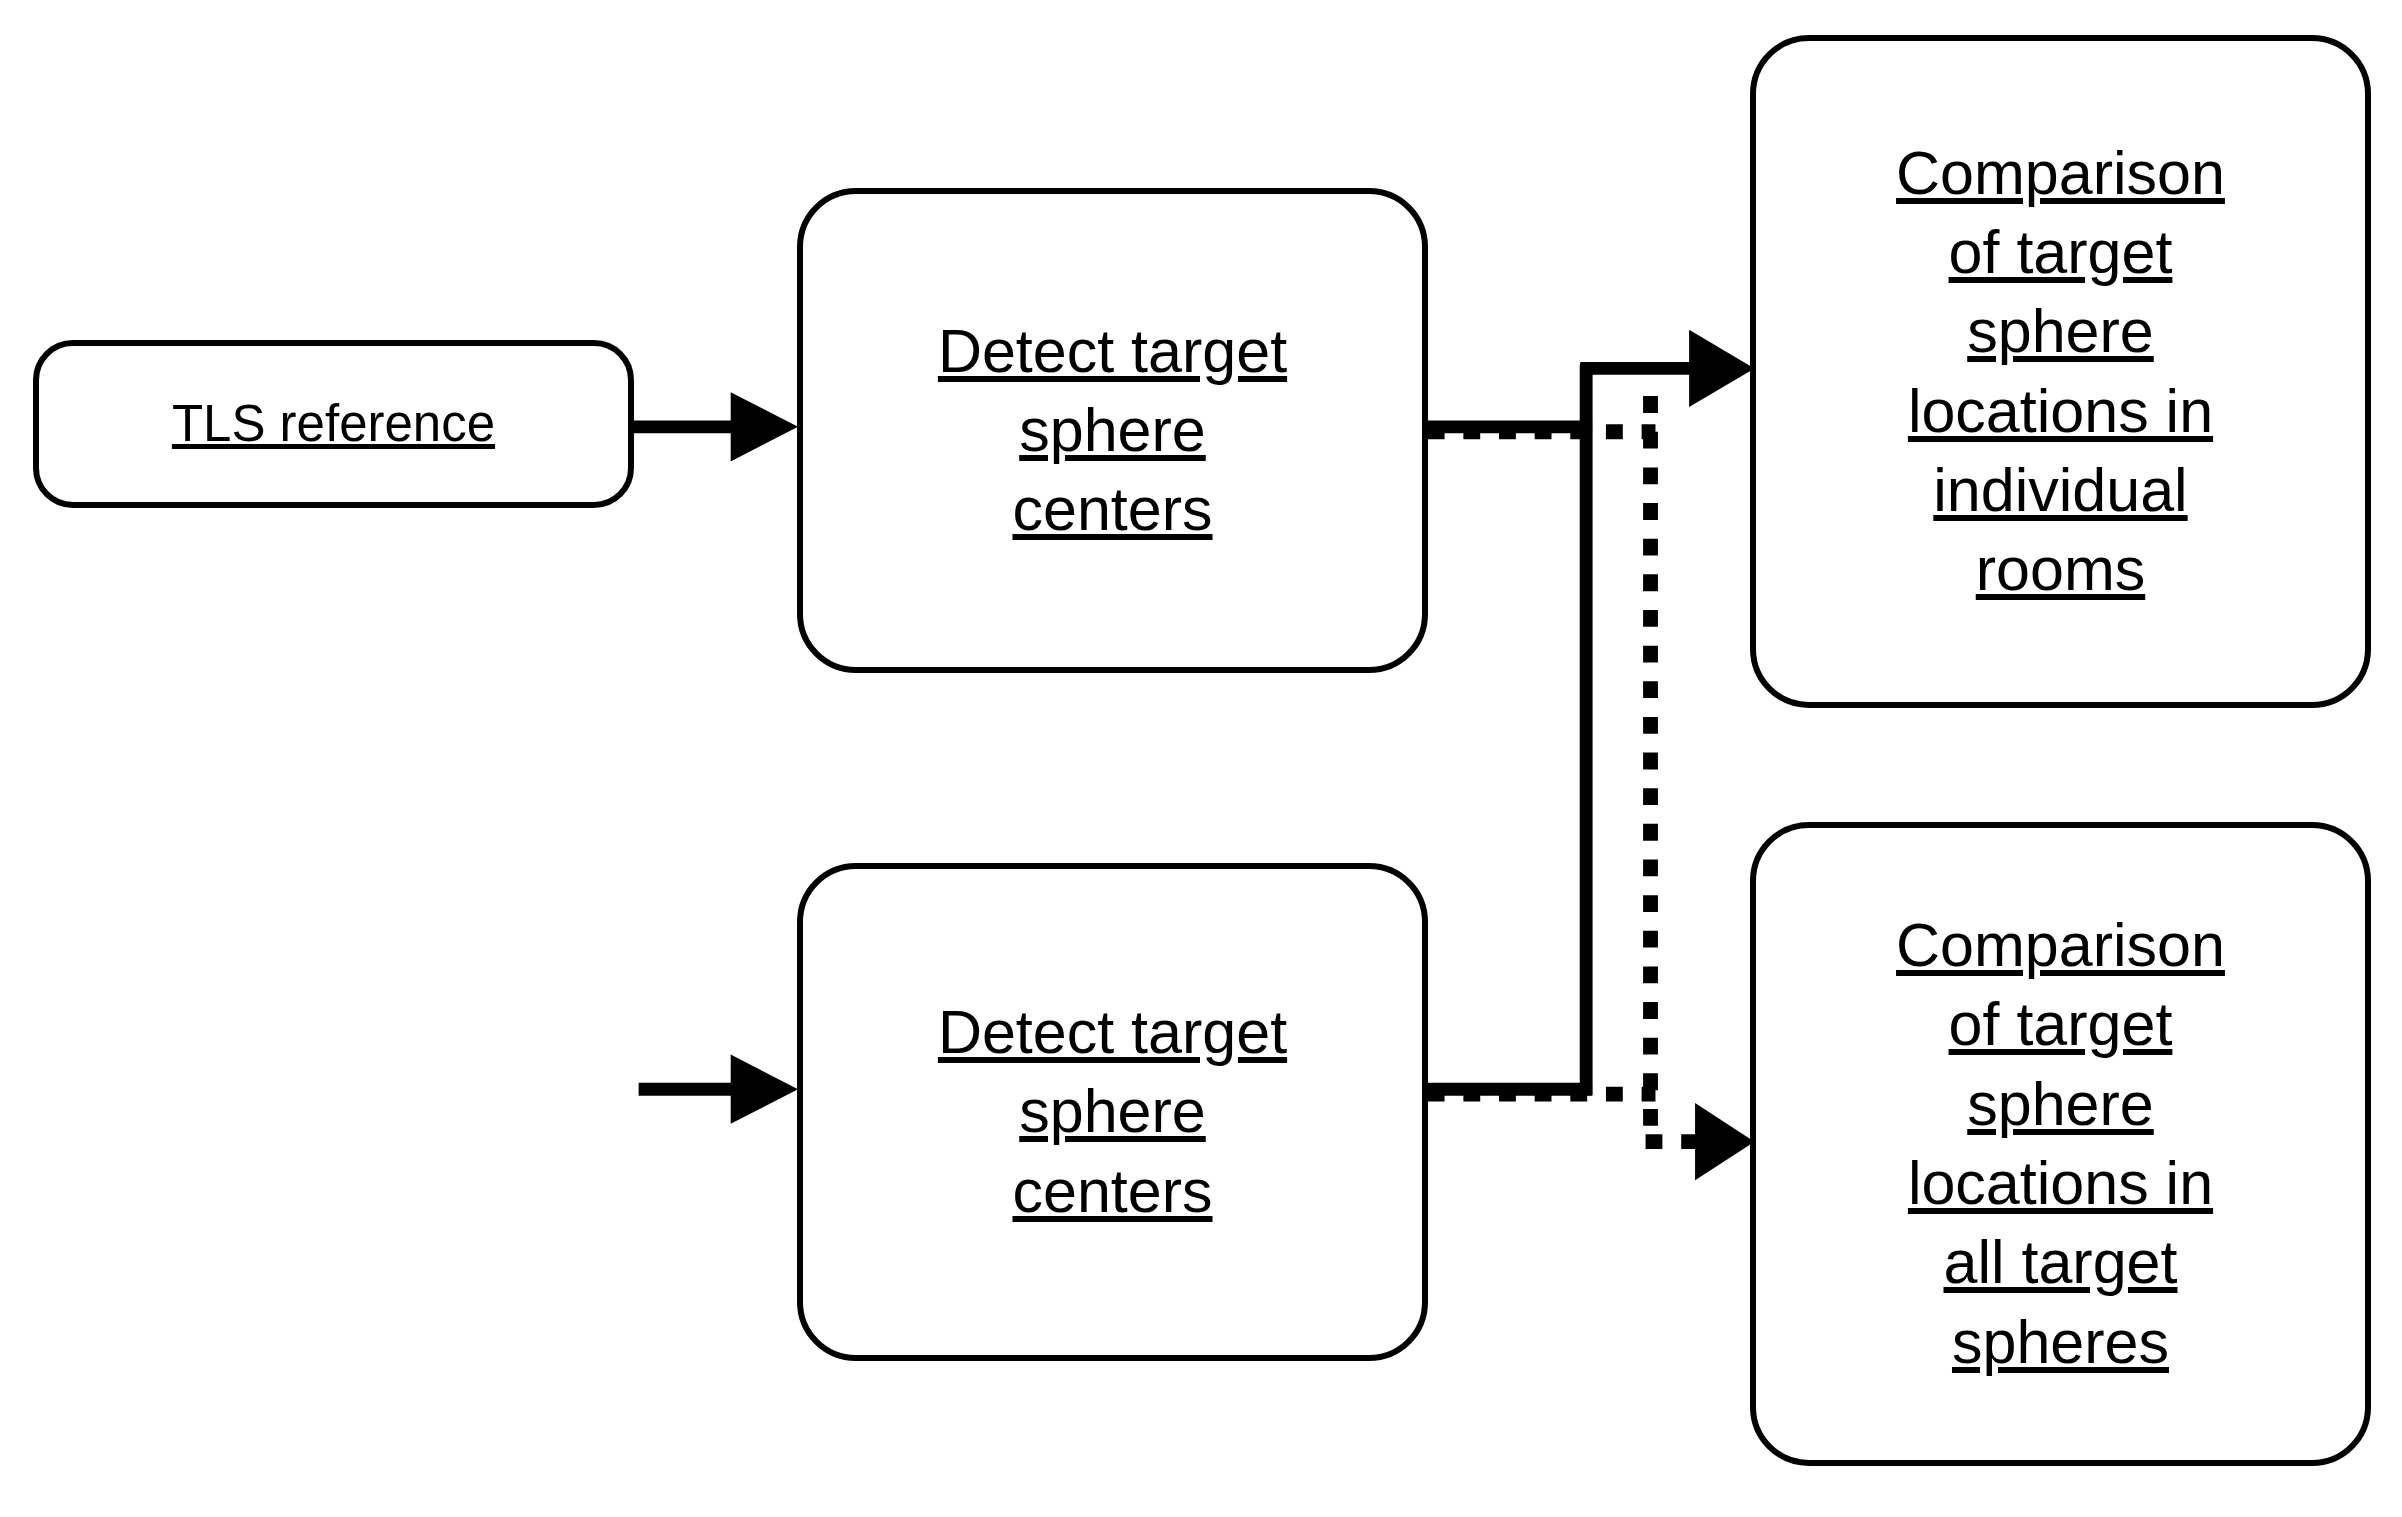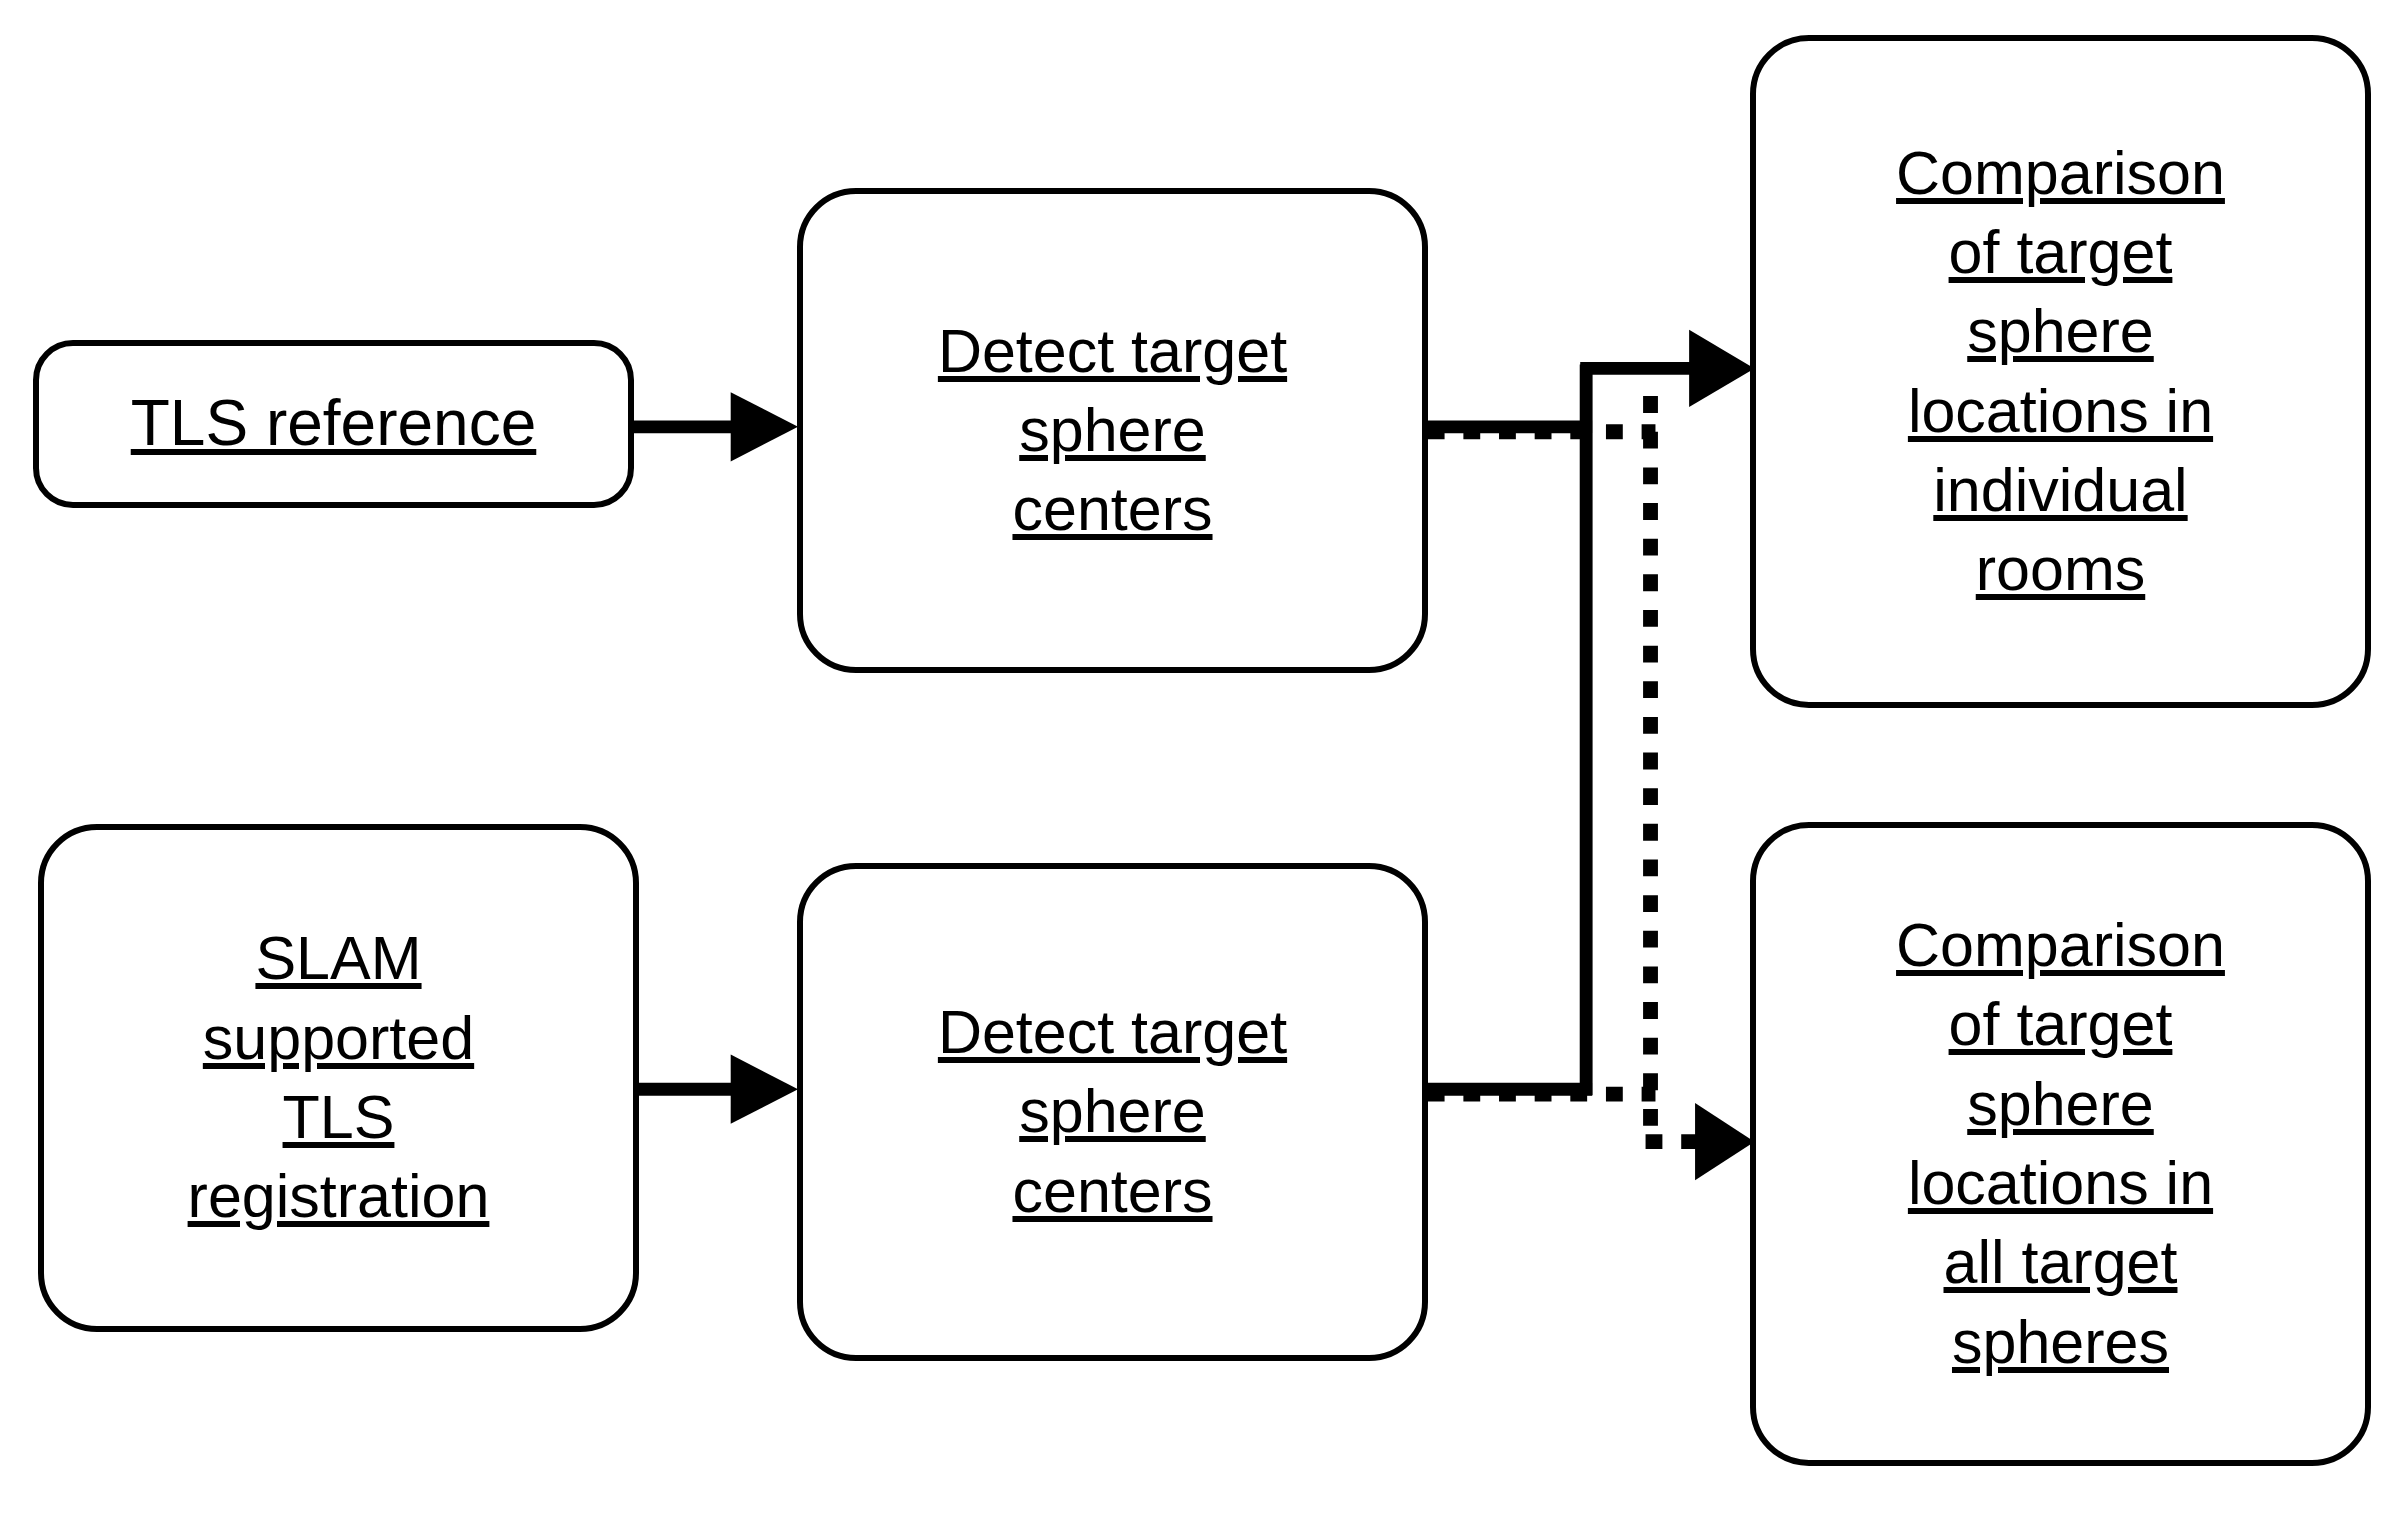--- a/index.html
+++ b/index.html
@@ -28,21 +28,21 @@
     line-height: 1.30;
     font-weight: 400;
     padding: 4px 10px;
     white-space: pre-line;
     text-decoration: underline;
   }
 
   
   #node-tls-reference {
     left: 33px;  top: 340px;  width: 601px;  height: 168px;
-    border-radius: 40px;  font-size: 64px;
+    border-radius: 40px;  font-size: 51px;
   }
   #node-detect-top {
     left: 797px; top: 188px; width: 631px; height: 485px;
     border-radius: 59px;  font-size: 61px;
   }
   #node-compare-rooms {
     left: 1750px; top: 35px; width: 621px; height: 673px;
     border-radius: 59px;  font-size: 61px;
   }
   #node-slam {
@@ -133,24 +133,20 @@
 sphere
 centers</div>
 
   <div class="node" id="node-compare-rooms">Comparison
 of target
 sphere
 locations in
 individual
 rooms</div>
 
-  <div class="node" id="node-slam">SLAM
-supported
-TLS
-registration</div>
 
   <div class="node" id="node-detect-bottom">Detect target
 sphere
 centers</div>
 
   <div class="node" id="node-compare-all">Comparison
 of target
 sphere
 locations in
 all target

